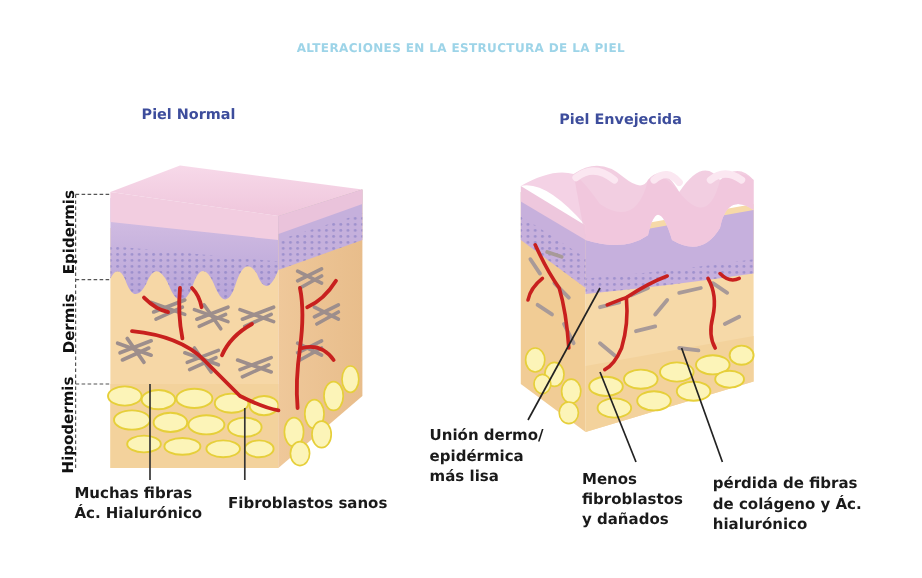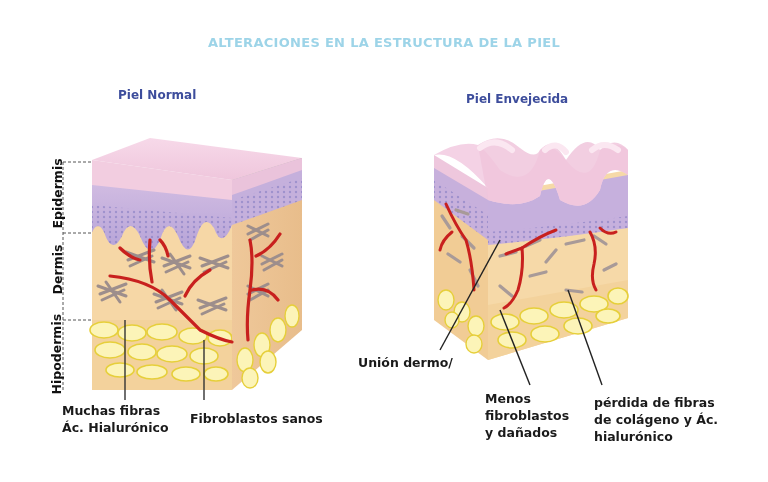--- a/index.html
+++ b/index.html
@@ -1,21 +1,21 @@
 <!DOCTYPE html>
 <html><head>
 <meta charset="utf-8">
 <style>
   * { margin: 0; padding: 0; box-sizing: border-box; }
   html, body { width: 768px; height: 482px; background: #ffffff; overflow: hidden; }
   body { position: relative; font-family: "DejaVu Sans", "Liberation Sans", sans-serif; }
   .abs { position: absolute; }
   #title {
     left: 0; width: 768px; top: 35px; text-align: center;
-    font-size: 13px; font-weight: bold; color: #9dd4e8; letter-spacing: 0.3px;
+    font-size: 10px; font-weight: bold; color: #9dd4e8; letter-spacing: 0.3px;
   }
   .panel-title { font-size: 12px; font-weight: bold; color: #3d4d9c; }
   #normal-title { left: 118px; top: 88px; }
   #aged-title { left: 466px; top: 92px; }
   .layer-label {
     font-size: 12.5px; font-weight: bold; color: #111; white-space: nowrap;
     transform: rotate(-90deg); transform-origin: center center; text-align: center;
   }
   .cap { font-size: 12.5px; font-weight: bold; color: #1a1a1a; line-height: 17px; white-space: nowrap; }
   svg { position: absolute; left: 0; top: 0; }
@@ -239,20 +239,22 @@
 <div class="abs cap" style="left:62px; top:402px;">
   <div>Muchas fibras</div>
   <div>Ác. Hialurónico</div>
 </div>
 <div class="abs cap" style="left:190px; top:410px;">
   <div>Fibroblastos sanos</div>
 </div>
 
 <div class="abs cap" style="left:358px; top:354px;">
   <div>Unión dermo/</div>
+  <div>epidérmica</div>
+  <div>más lisa</div>
 </div>
 <div class="abs cap" style="left:485px; top:390px;">
   <div>Menos</div>
   <div>fibroblastos</div>
   <div>y dañados</div>
 </div>
 <div class="abs cap" style="left:594px; top:394px;">
   <div>pérdida de fibras</div>
   <div>de colágeno y Ác.</div>
   <div>hialurónico</div>

